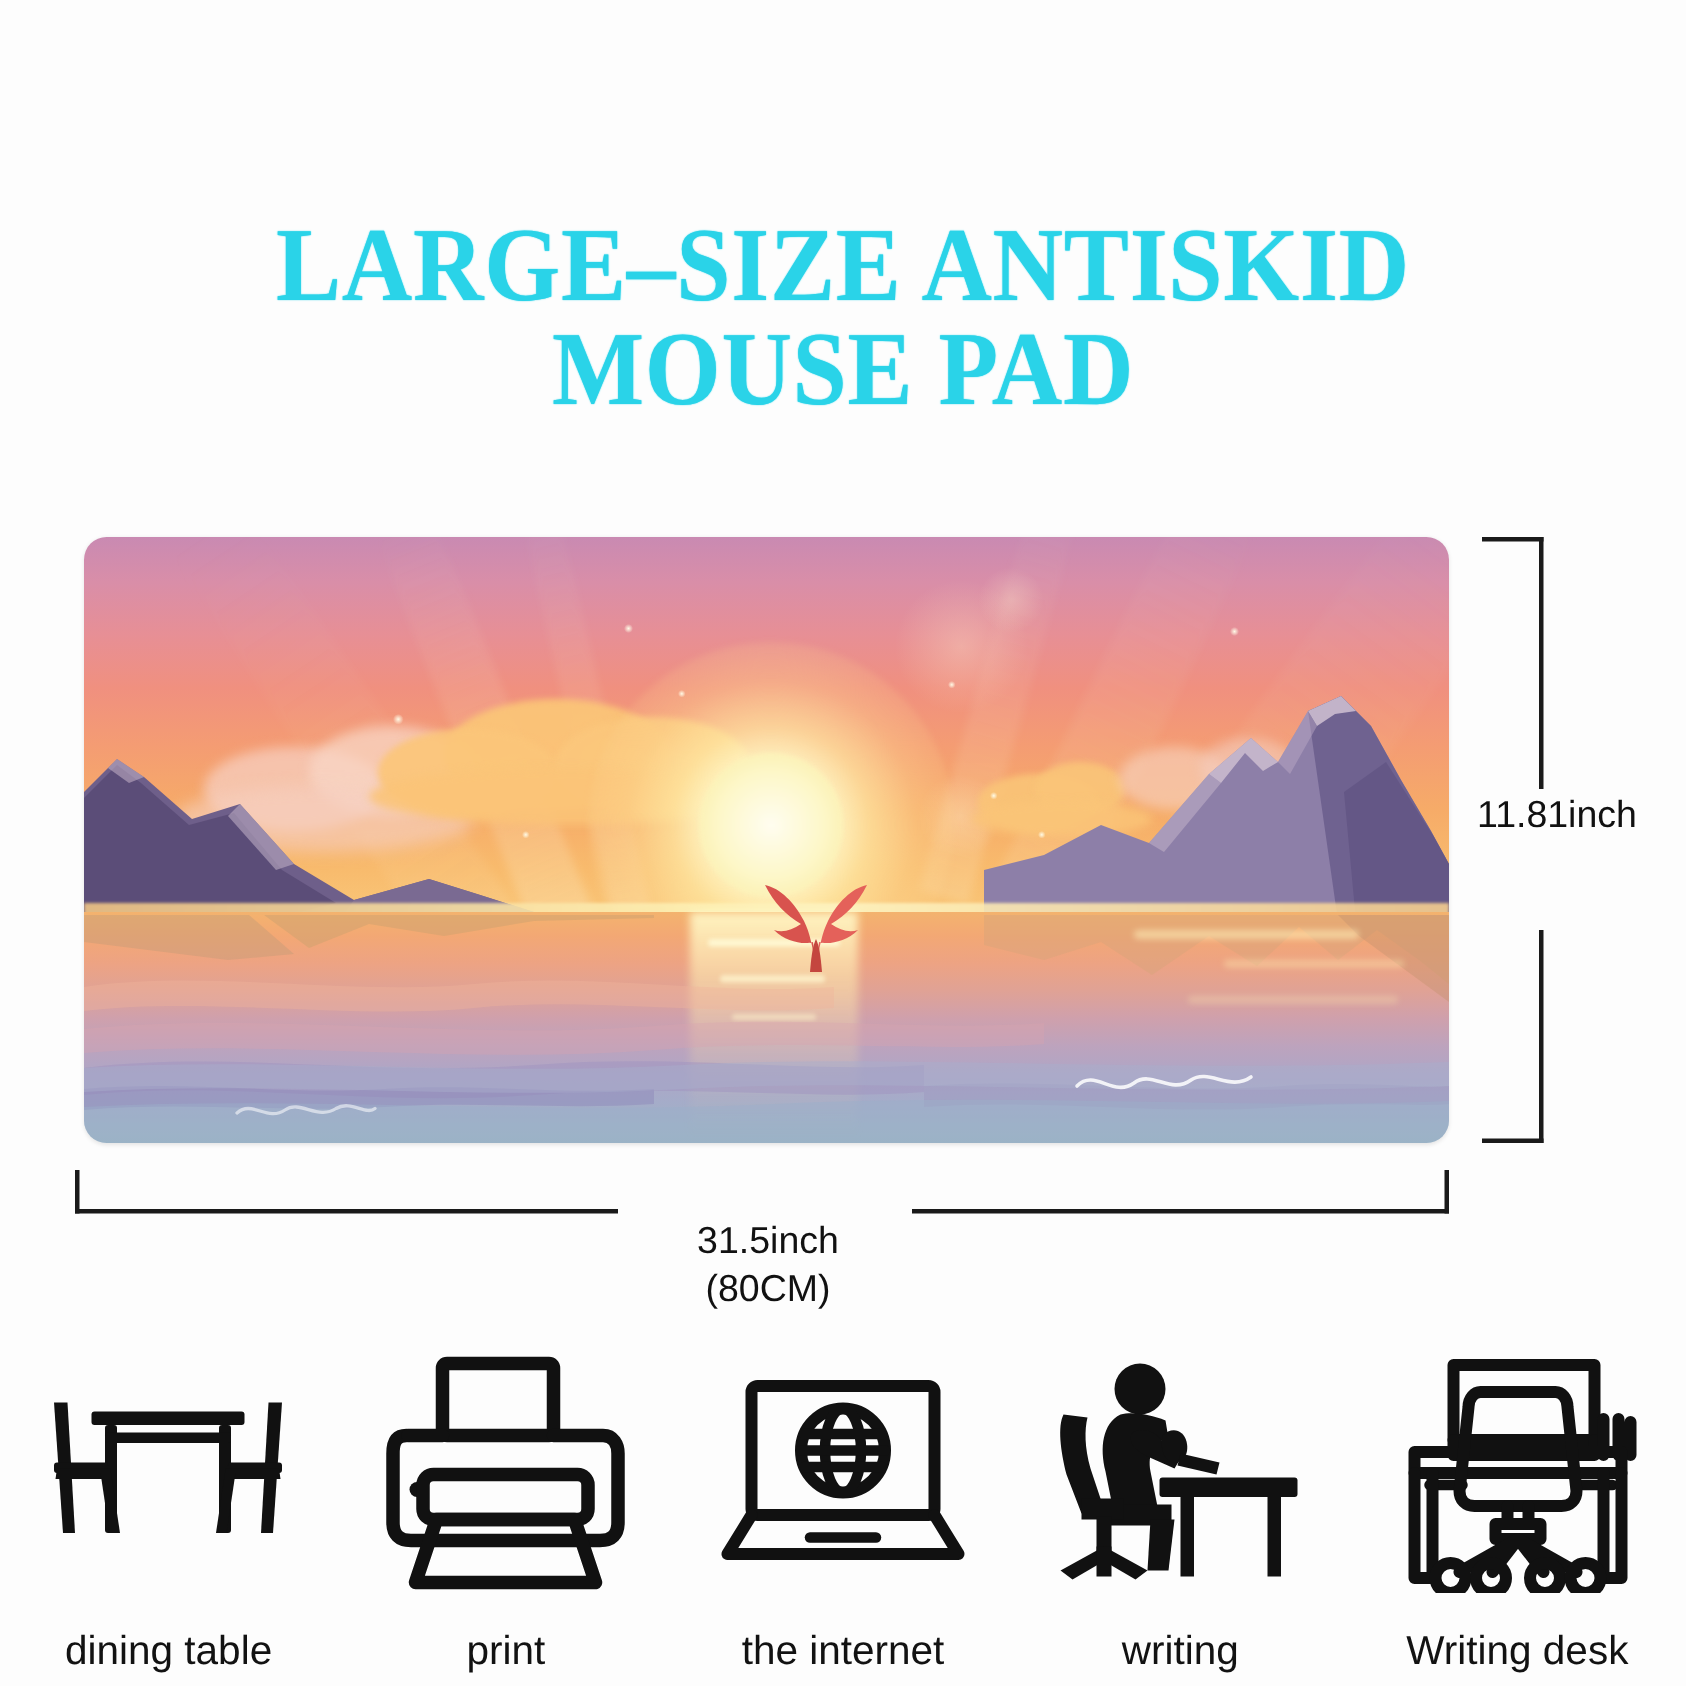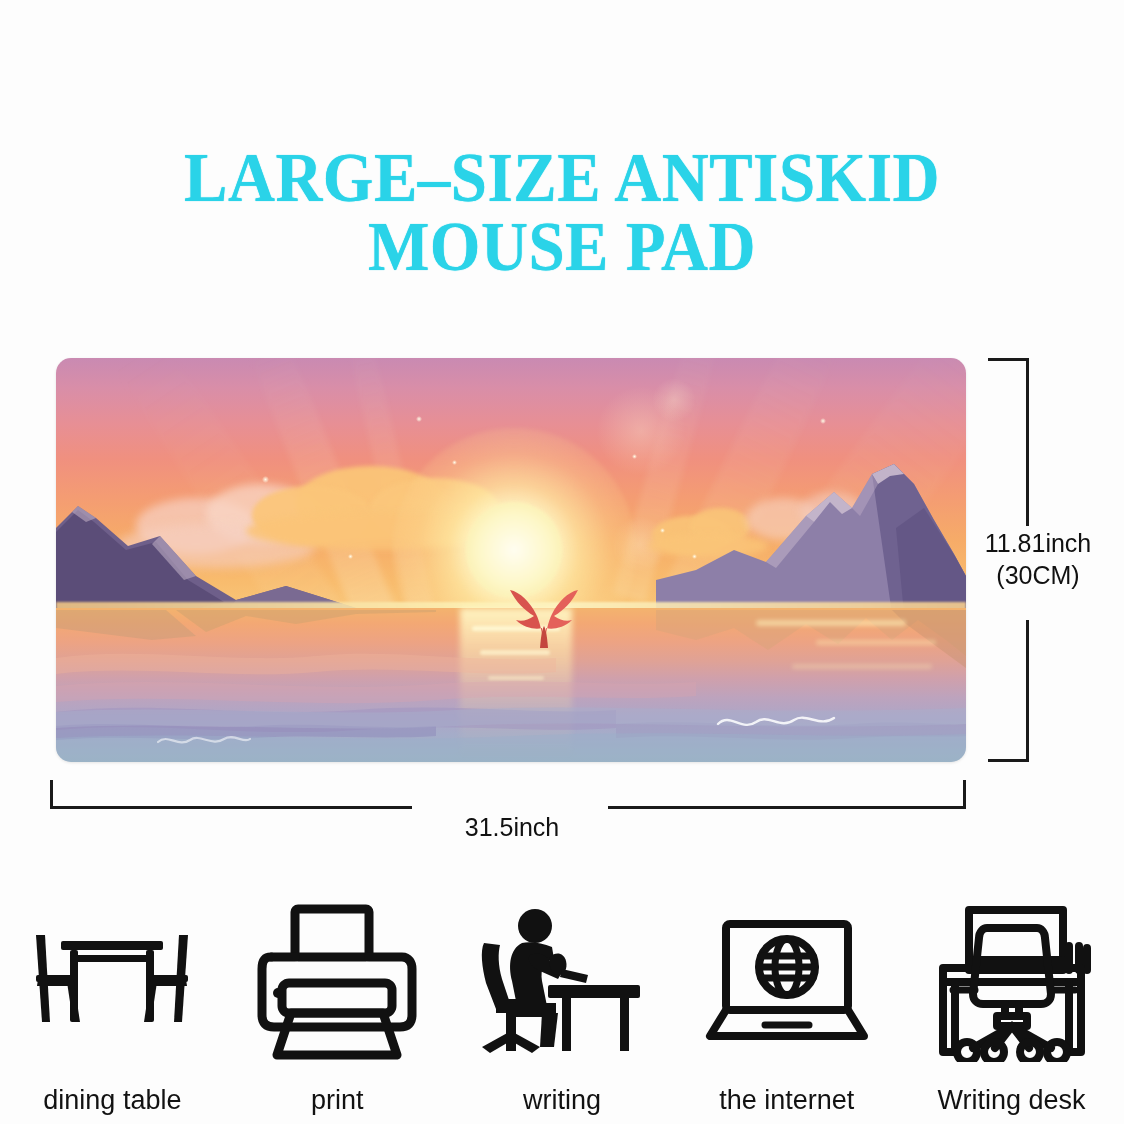--- a/index.html
+++ b/index.html
@@ -334,30 +334,30 @@
   </div>
 </div>
 
 <div class="dim-line" style="left:1026px;top:358px;width:3px;height:168px;"></div>
 <div class="dim-line" style="left:988px;top:358px;width:41px;height:3px;"></div>
 <div class="dim-line" style="left:1026px;top:620px;width:3px;height:142px;"></div>
 <div class="dim-line" style="left:988px;top:759px;width:41px;height:3px;"></div>
 
 <div class="dim-label dim-label-height">
   <div>11.81inch</div>
-  <div>(30CM)</div>
 </div>
 
 <div class="dim-line" style="left:50px;top:806px;width:362px;height:3px;"></div>
 <div class="dim-line" style="left:50px;top:780px;width:3px;height:29px;"></div>
 <div class="dim-line" style="left:608px;top:806px;width:358px;height:3px;"></div>
 <div class="dim-line" style="left:963px;top:780px;width:3px;height:29px;"></div>
 
 <div class="dim-label dim-label-width">
   <div>31.5inch</div>
+  <div>(80CM)</div>
 </div>
 
 <div class="icon-row">
 
   <div class="icon-cell">
     <div class="icon-glyph">
       <svg width="176" height="126" viewBox="0 0 176 126" fill="#111111">
 
         <rect x="37" y="22" width="102" height="9" rx="2"></rect>
 
@@ -389,56 +389,20 @@
         <path d="M14 54 C6 54 5 60 5 66 L5 112 C5 120 9 124 17 124 L143 124 C151 124 155 120 155 112 L155 66 C155 60 152 54 145 54 L112 54"></path>
         <path d="M38 54 L15 54"></path>
 
         <circle cx="21" cy="90" r="5" fill="#111111" stroke="none"></circle>
 
         <rect x="25" y="80" width="110" height="30" rx="7"></rect>
         <path d="M34 110 L126 110 L140 152 L20 152 Z"></path>
       </svg>
     </div>
     <div class="icon-caption">print</div>
-  </div>
-
-  <div class="icon-cell">
-    <div class="icon-glyph">
-      <svg width="168" height="150" viewBox="0 0 168 150" fill="#111111">
-
-        <circle cx="57" cy="19" r="17"></circle>
-
-        <path d="M44 36 C32 42, 30 58, 34 74 L40 104 L70 104 L64 74 C62 62, 66 54, 76 52 L74 40 C64 36, 52 34, 44 36 Z"></path>
-
-        <path d="M52 48 C60 44, 68 48, 72 54 L86 62 L80 72 L62 64 C54 60, 48 54, 52 48 Z"></path>
-
-        <path d="M72 50 C78 44, 86 46, 88 54 C90 62, 86 68, 80 68 C74 68, 70 60, 72 50 Z"></path>
-        <path d="M84 62 L110 68 L108 76 L82 70 Z"></path>
-
-        <path d="M36 96 L78 96 L78 110 L36 110 Z"></path>
-
-        <path d="M64 106 L80 106 L76 140 L62 140 Z"></path>
-
-        <path d="M6 36 C2 44, 4 60, 8 76 L18 102 L32 96 L24 72 C20 58, 20 46, 22 38 Z"></path>
-
-        <path d="M18 92 L46 92 L46 106 L18 106 Z"></path>
-
-        <rect x="28" y="104" width="10" height="24"></rect>
-
-        <path d="M33 124 L62 140 L54 146 L30 132 Z"></path>
-        <path d="M33 124 L4 140 L12 146 L36 132 Z"></path>
-        <path d="M28 124 L38 124 L38 144 L28 144 Z"></path>
-
-        <rect x="70" y="78" width="92" height="13" rx="2"></rect>
-
-        <rect x="84" y="91" width="9" height="53"></rect>
-        <rect x="142" y="91" width="9" height="53"></rect>
-      </svg>
-    </div>
-    <div class="icon-caption">writing</div>
   </div>
 
   <div class="icon-cell">
     <div class="icon-glyph">
       <svg width="164" height="128" viewBox="0 0 164 128" fill="none" stroke="#111111" stroke-width="8" stroke-linejoin="round" stroke-linecap="round">
 
         <rect x="21" y="6" width="122" height="86" rx="4"></rect>
 
         <path d="M21 92 L5 118 L159 118 L143 92"></path>
 
@@ -449,20 +413,56 @@
           <ellipse cx="82" cy="49" rx="12" ry="28" stroke-width="7"></ellipse>
           <path d="M56 38 L108 38 M54 49 L110 49 M56 60 L108 60" stroke-width="7"></path>
         </g>
       </svg>
     </div>
     <div class="icon-caption">the internet</div>
   </div>
 
   <div class="icon-cell">
     <div class="icon-glyph">
+      <svg width="168" height="150" viewBox="0 0 168 150" fill="#111111">
+
+        <circle cx="57" cy="19" r="17"></circle>
+
+        <path d="M44 36 C32 42, 30 58, 34 74 L40 104 L70 104 L64 74 C62 62, 66 54, 76 52 L74 40 C64 36, 52 34, 44 36 Z"></path>
+
+        <path d="M52 48 C60 44, 68 48, 72 54 L86 62 L80 72 L62 64 C54 60, 48 54, 52 48 Z"></path>
+
+        <path d="M72 50 C78 44, 86 46, 88 54 C90 62, 86 68, 80 68 C74 68, 70 60, 72 50 Z"></path>
+        <path d="M84 62 L110 68 L108 76 L82 70 Z"></path>
+
+        <path d="M36 96 L78 96 L78 110 L36 110 Z"></path>
+
+        <path d="M64 106 L80 106 L76 140 L62 140 Z"></path>
+
+        <path d="M6 36 C2 44, 4 60, 8 76 L18 102 L32 96 L24 72 C20 58, 20 46, 22 38 Z"></path>
+
+        <path d="M18 92 L46 92 L46 106 L18 106 Z"></path>
+
+        <rect x="28" y="104" width="10" height="24"></rect>
+
+        <path d="M33 124 L62 140 L54 146 L30 132 Z"></path>
+        <path d="M33 124 L4 140 L12 146 L36 132 Z"></path>
+        <path d="M28 124 L38 124 L38 144 L28 144 Z"></path>
+
+        <rect x="70" y="78" width="92" height="13" rx="2"></rect>
+
+        <rect x="84" y="91" width="9" height="53"></rect>
+        <rect x="142" y="91" width="9" height="53"></rect>
+      </svg>
+    </div>
+    <div class="icon-caption">writing</div>
+  </div>
+
+  <div class="icon-cell">
+    <div class="icon-glyph">
       <svg width="166" height="160" viewBox="0 0 166 160" fill="none" stroke="#111111" stroke-width="8" stroke-linejoin="round" stroke-linecap="round">
 
         <path d="M40 8 L134 8 L134 58 L40 58 Z"></path>
         <path d="M40 58 L40 68 L134 68 L134 58"></path>
 
         <path d="M140 44 L140 68 M150 44 L150 68 M158 46 L158 68"></path>
 
         <path d="M14 66 L152 66 L152 80 L14 80 Z"></path>
 
         <path d="M24 88 L46 88 M124 88 L146 88" stroke-width="7"></path>

